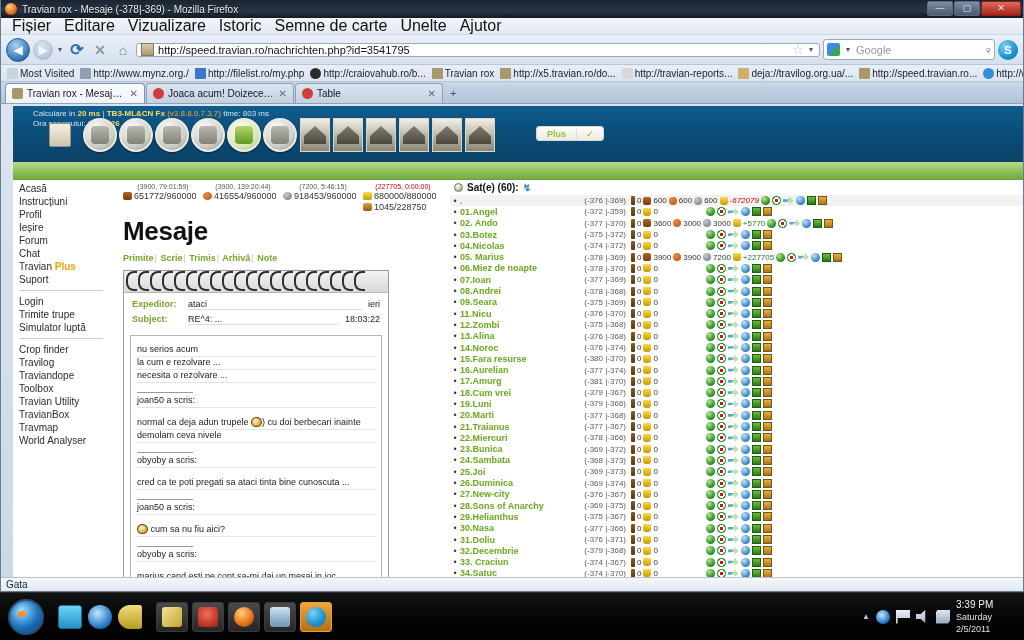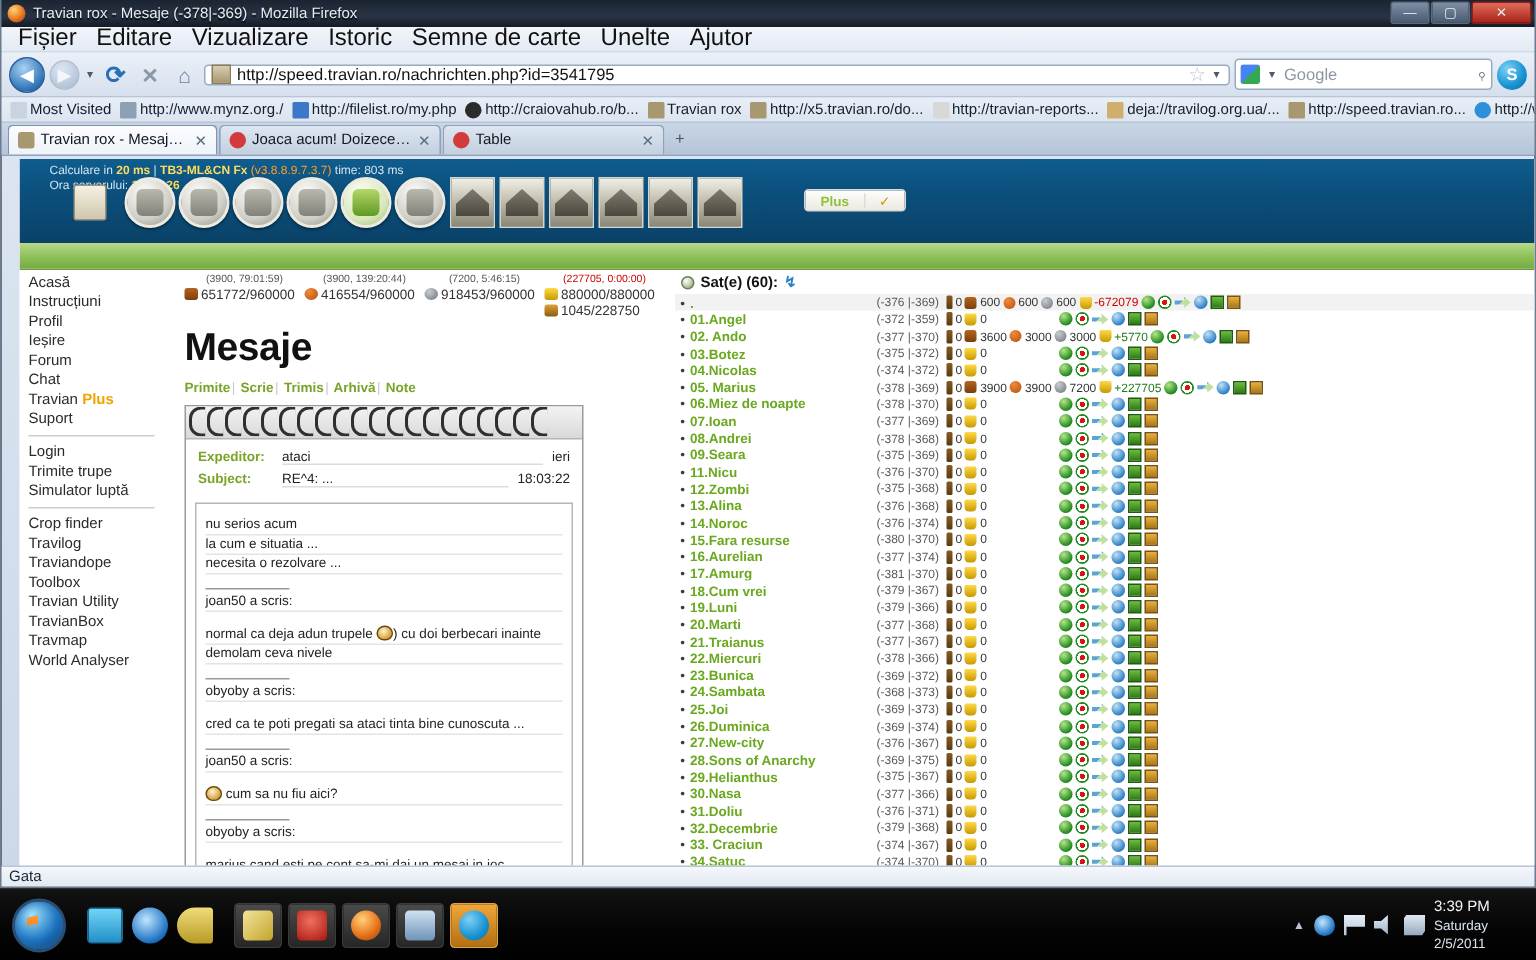--- a/index.html
+++ b/index.html
@@ -295,21 +295,21 @@
   }
   .vrow .vcoord { width: 62px; flex: none; color: #5a5a5a; font-size: 8px; text-align: right; }
   .vrow .vstats { display: flex; align-items: center; gap: 2px; margin-left: 5px; flex: none; }
   .mini { width: 8px; height: 8px; flex: none; }
   .m-flag { background: linear-gradient(#8a5a22, #5a3a12); width: 4px; height: 9px; border-radius: 1px; }
   .m-crop { background: linear-gradient(#ffd94a, #c79a00); border-radius: 1px 1px 3px 3px; }
   .m-wood { background: linear-gradient(#b5651d, #7a3f0c); border-radius: 2px; }
   .m-clay { background: radial-gradient(circle at 35% 30%, #f08a3a, #b3500f); border-radius: 50%; }
   .m-iron { background: radial-gradient(circle at 35% 30%, #c8ccd2, #6d737c); border-radius: 50%; }
   .vrow .num { font-size: 8px; color: #333; }
-  .vrow .num.neg { color: #cc0000; }
+  .vrow .num.neg { color: #cc0000; font-style: italic; }
   .vrow .num.pos { color: #1f7a1f; }
   .act {
     width: 9px; height: 9px; border-radius: 50%; flex: none;
   }
   .act.green { background: radial-gradient(circle at 35% 30%, #b6e58a, #1f8a1f 70%, #0f5c0f); }
   .act.target { background: radial-gradient(circle at 50% 50%, #d11 0 28%, #fff 28% 55%, #1f8a1f 55%); }
   .act.blue { background: radial-gradient(circle at 35% 30%, #bfe2f7, #2f7fc4 70%, #185a96); }
   .act.arrow {
     width: 11px; height: 9px; border-radius: 0; background: none; position: relative;
   }
@@ -644,21 +644,21 @@
             </div>
             <div class="row">
               <span class="lbl">Subject:</span>
               <span class="val">RE^4: ...</span>
               <span class="right">18:03:22</span>
             </div>
           </div>
 
           <div id="msg-body">
             <div class="line">nu serios acum</div>
-            <div class="line">la cum e situatia ...</div>
+            <div class="line">la cum e rezolvare ...</div>
             <div class="line">necesita o rezolvare ...</div>
             <div class="hr"></div>
             <div class="line">joan50 a scris:</div>
             <div class="line para"><span>normal ca deja adun trupele </span><span class="smiley"></span><span>) cu doi berbecari inainte</span></div>
             <div class="line">demolam ceva nivele</div>
             <div class="hr"></div>
             <div class="line">obyoby a scris:</div>
             <div class="line para">cred ca te poti pregati sa ataci tinta bine cunoscuta ...</div>
             <div class="hr"></div>
             <div class="line">joan50 a scris:</div>

